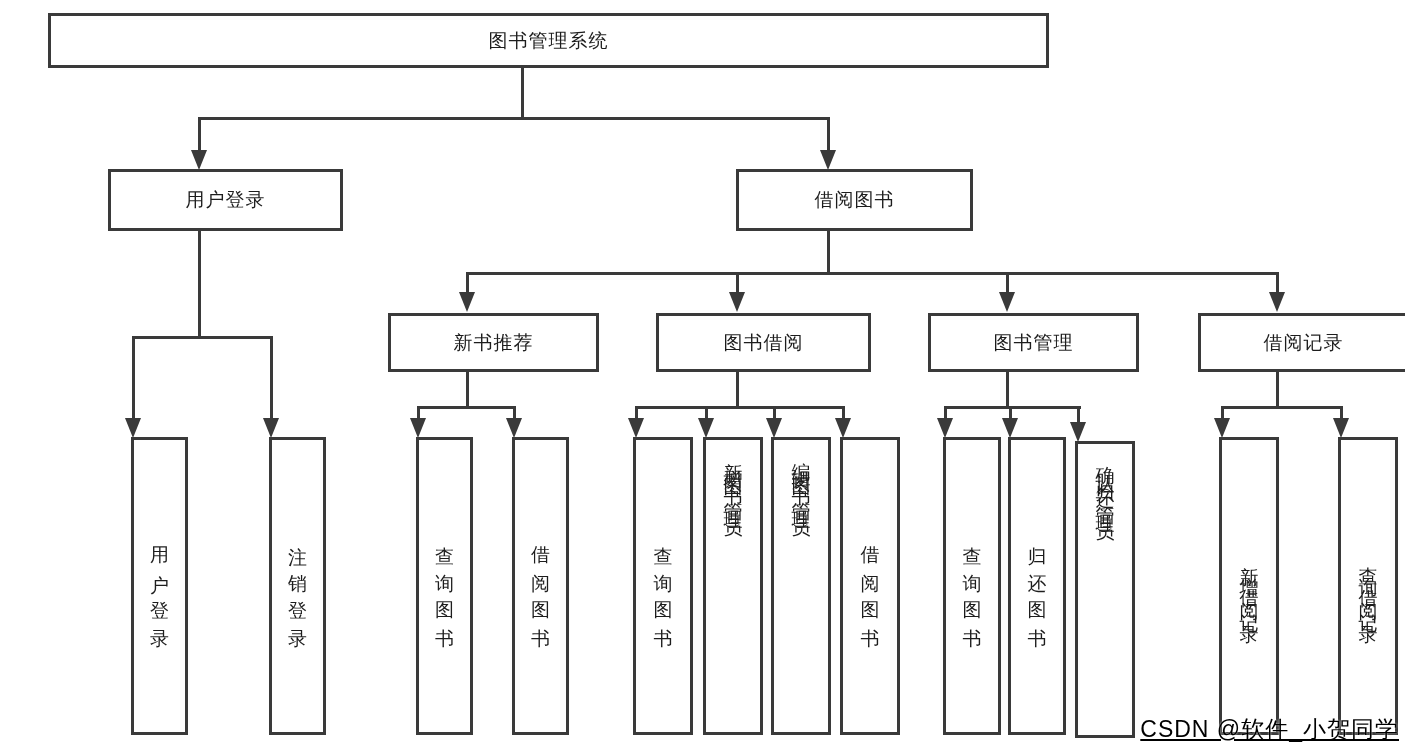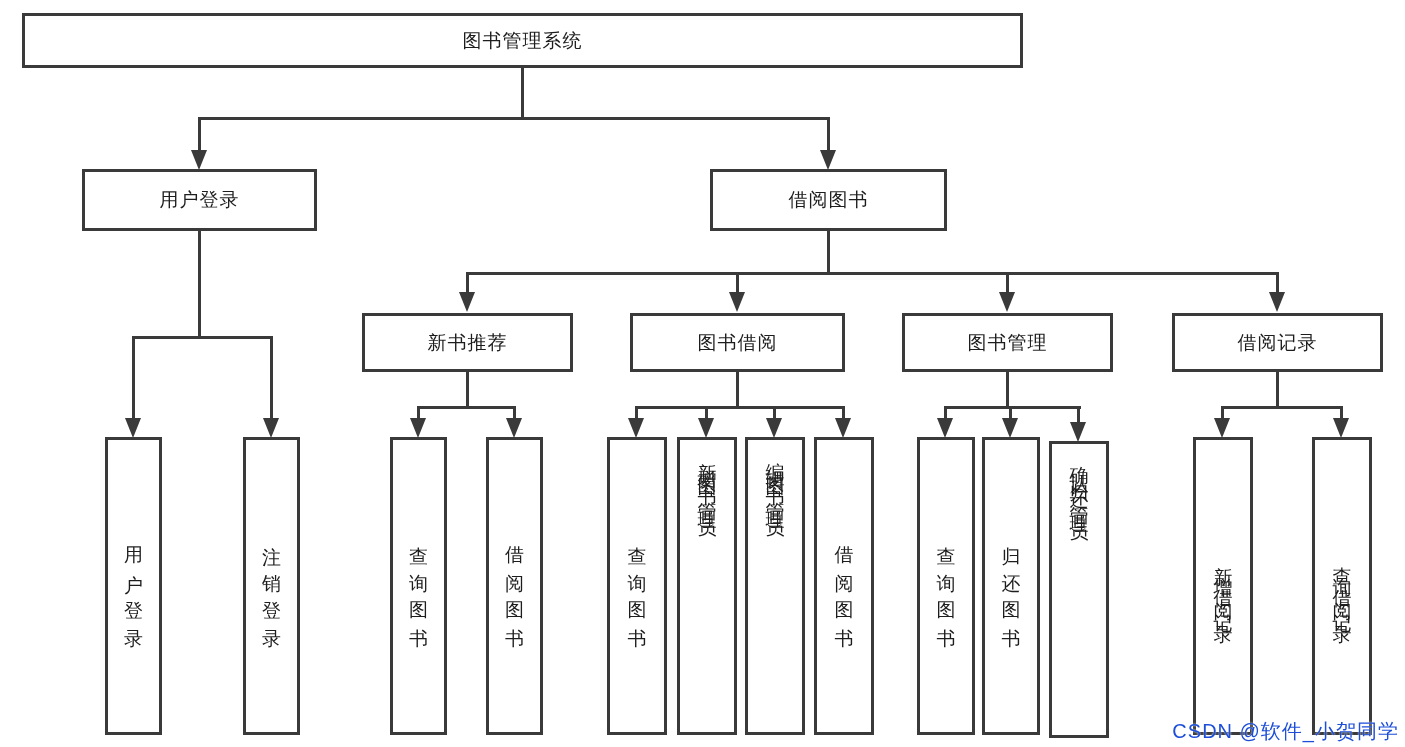--- a/index.html
+++ b/index.html
@@ -5,43 +5,43 @@
   html,body { margin:0; padding:0; background:#ffffff; }
   #stage {
     position:relative; width:1405px; height:747px;
     background:#ffffff; overflow:hidden;
     font-family:"Liberation Sans", sans-serif;
     color:#1d1d1d;
   }
   .box {
     position:absolute; box-sizing:border-box;
     border:3px solid #3a3a3a; background:#ffffff;
-    display:flex; align-items:center; justify-content:center;
+    display:flex; align-items:center; justify-content:center;margin-left:26px;
   }
   .hbox { font-size:19px; letter-spacing:1px; }
   .leaf {
     writing-mode:vertical-rl; text-orientation:mixed;
     font-size:19px; letter-spacing:1.45em;
     display:flex; align-items:center; justify-content:center;
   }
   .leaf.len6 { letter-spacing:0.62em; }
   .leaf.long { letter-spacing:0.42em; justify-content:flex-start; padding-top:7px; }
   .vline, .hline { position:absolute; background:#3a3a3a; }
   .vline { width:3px; }
   .hline { height:3px; }
   .arrow {
     position:absolute; width:0; height:0;
     border-left:8px solid transparent;
     border-right:8px solid transparent;
     border-top:20px solid #3a3a3a;
   }
   .watermark {
     position:absolute; right:6px; bottom:2px;
-    font-size:20px; color:#1d4ed8; letter-spacing:1px;
-    text-shadow:0 0 2px #ffffff; z-index:5; white-space:nowrap;
+    font-size:23px; color:#000000; letter-spacing:1px;
+    text-shadow:0 0 2px #ffffff; z-index:5; white-space:nowrap;text-decoration:underline;
   }
 </style>
 </head>
 <body>
 
 <div id="stage">
 
   <div class="box hbox" style="left:22px; top:13px; width:1001px; height:55px;">
     <span>图书管理系统</span>
   </div>

